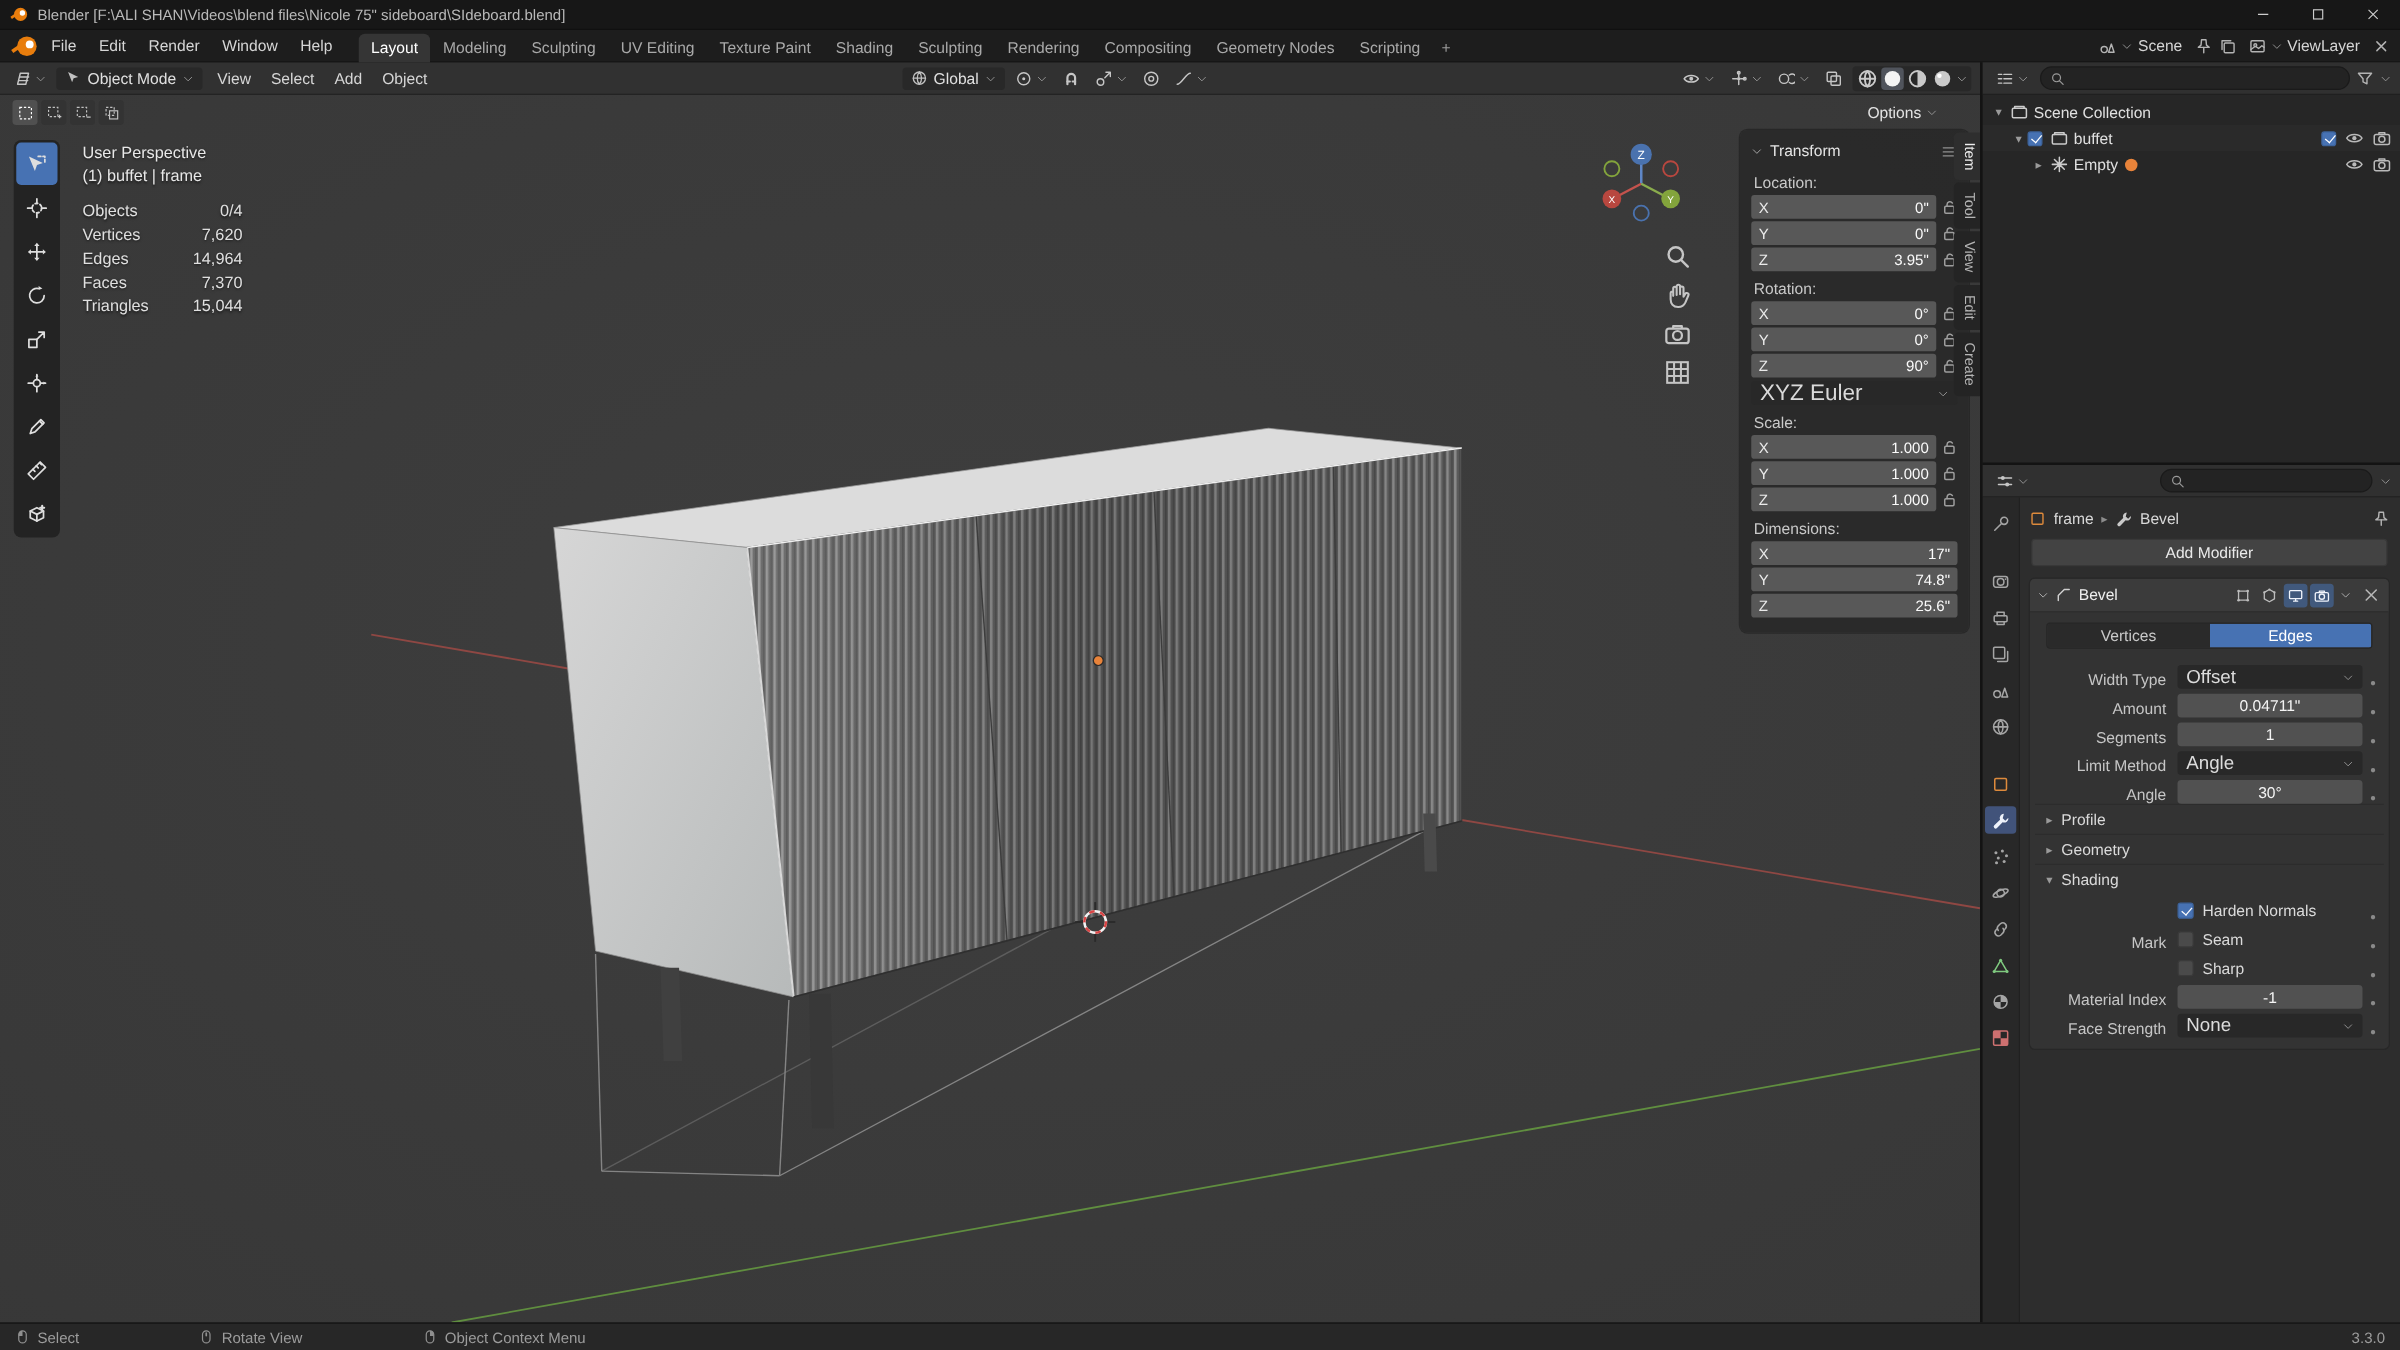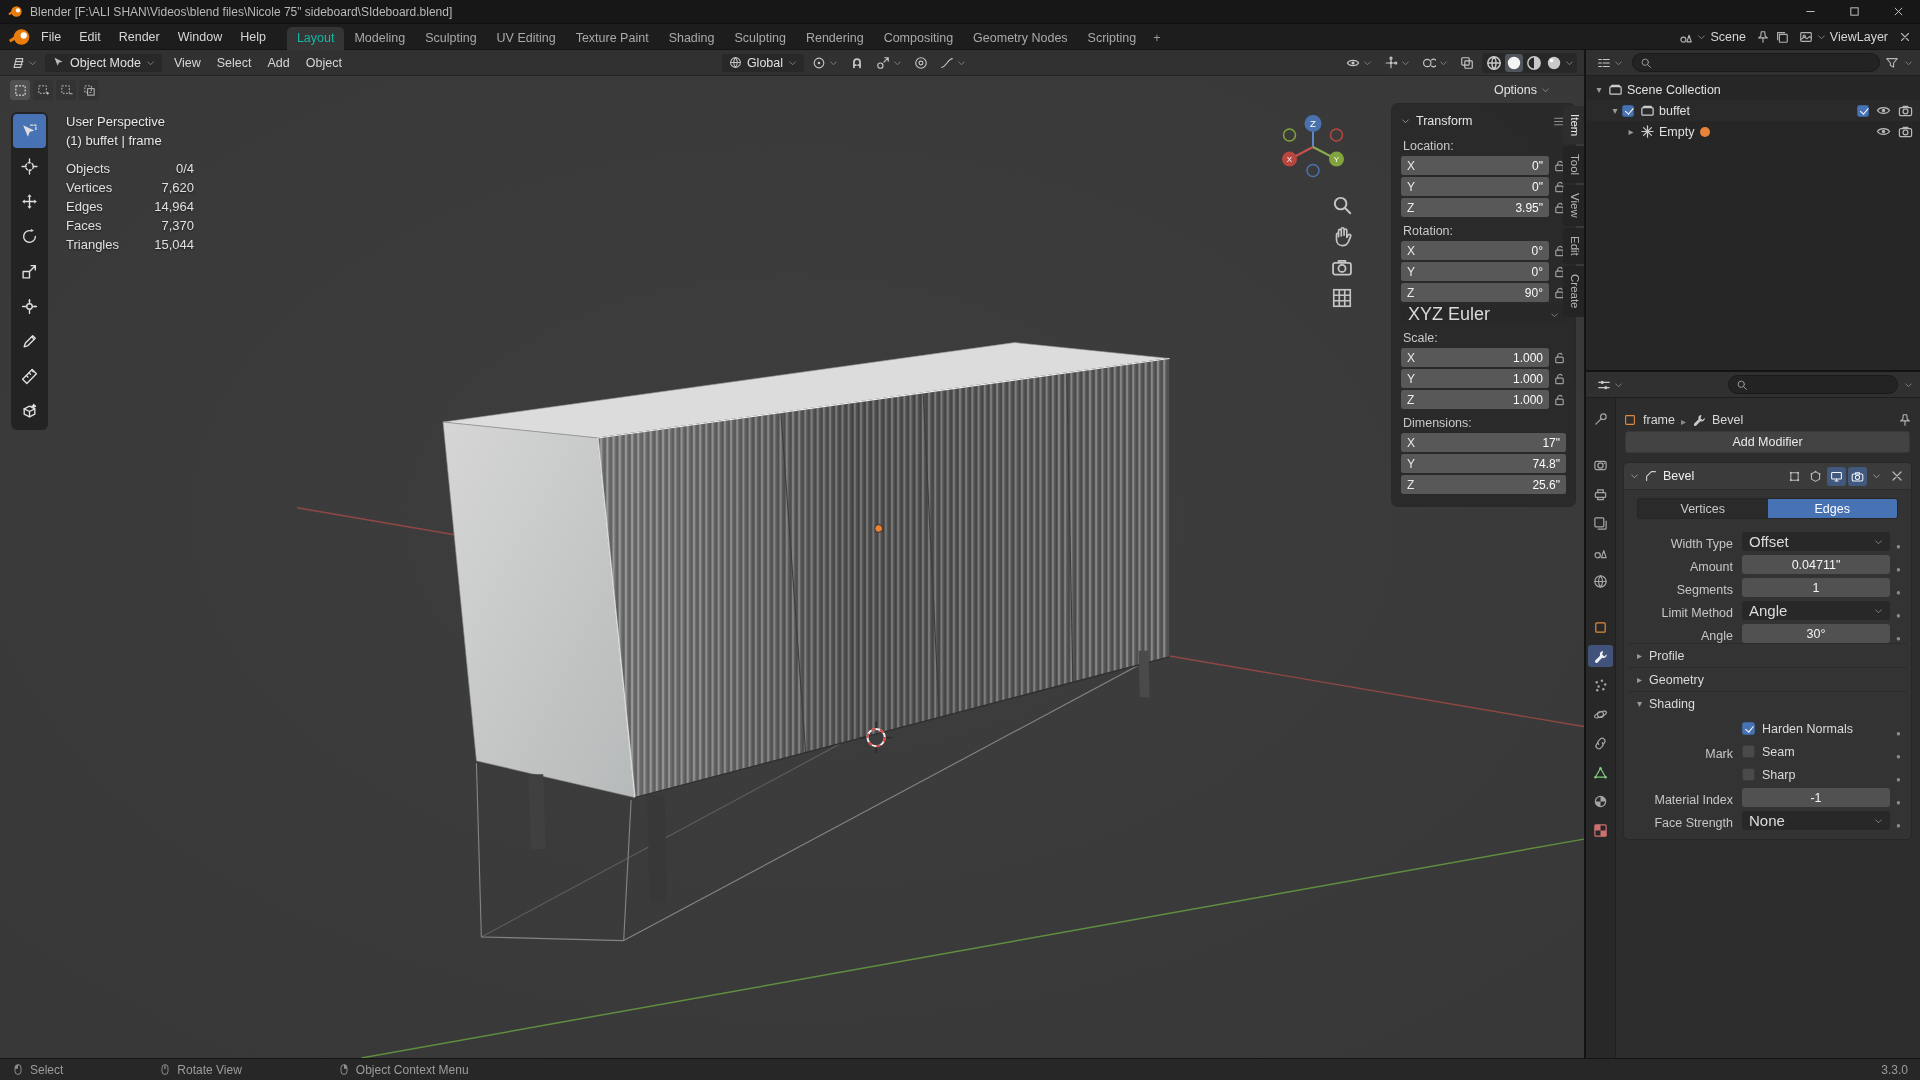--- a/index.html
+++ b/index.html
@@ -13,21 +13,21 @@
 .win-controls{margin-left:auto;display:flex;height:100%}
 .win-btn{width:44px;height:100%;display:flex;align-items:center;justify-content:center;color:#cdcdcd}
 .win-btn .ic{width:11px;height:11px}
 
 .topbar{position:absolute;top:24px;left:0;right:0;height:26px;background:#1d1d1d;display:flex;align-items:center;padding:0 8px;border-bottom:1px solid #141414}
 .logo{width:24px;height:20px;display:flex;align-items:center;justify-content:center}
 .menubar{display:flex;align-items:center}
 .menu-item{padding:3px 9px;font-size:12.5px;color:#d6d6d6;border-radius:4px}
 .ws-tabs{display:flex;align-items:flex-end;margin-left:12px;height:26px}
 .ws-tab{padding:4px 10px 5px;font-size:12.5px;color:#a9a9a9;border-radius:5px 5px 0 0;white-space:nowrap}
-.ws-tab.active{background:#353535;color:#14b8a6}
+.ws-tab.active{background:#353535;color:#ffffff}
 .ws-add{color:#9a9a9a;padding:4px 7px 5px}
 .topbar-right{margin-left:auto;display:flex;align-items:center;gap:5px}
 .tb-group{display:flex;align-items:center;gap:4px;padding:2px 5px;border-radius:3px}
 .tb-label{font-size:12.5px;color:#d5d5d5}
 .ticon{width:14px;height:14px;color:#b3b3b3;display:inline-flex}
 .chev{width:9px;height:8px;color:#9a9a9a;display:inline-flex;flex:none}
 
 .main{position:absolute;top:50px;bottom:22px;left:0;right:0;display:flex}
 .vp-col{position:relative;flex:1;display:flex;flex-direction:column;border-right:2px solid #131313;min-width:0}
 .vp-header{height:26px;background:#313131;display:flex;align-items:center;padding:0 7px;gap:4px;border-bottom:1px solid #232323}
@@ -97,21 +97,21 @@
 .props-body{flex:1;display:flex;min-height:0}
 .props-nav{width:30px;background:#282828;display:flex;flex-direction:column;align-items:center;gap:7px;padding-top:10px;border-right:1px solid #202020}
 .nav-gap{height:10px;flex:none}
 .nav-tab{width:25px;height:22px;border-radius:3px;display:flex;align-items:center;justify-content:center;color:#a5a5a5;flex:none}
 .nav-tab .ic,.nav-tab svg{width:15px;height:15px}
 .nav-tab.active{background:#41537a;color:#eef2fa}
 .nav-tab.c-object{color:#dd8a3c}
 .nav-tab.c-data{color:#7fc97f}
 .nav-tab.c-texture{color:#cd7070}
 .props-main{flex:1;padding:5px 8px 0 7px;background:#2d2d2d;overflow:hidden}
-.breadcrumb{display:flex;align-items:flex-end;gap:6px;height:24px;color:#d8d8d8;font-size:12.5px}
+.breadcrumb{display:flex;align-items:center;gap:6px;height:24px;color:#d8d8d8;font-size:12.5px}
 .bc-icon{width:14px;height:14px;display:inline-flex;color:#c9c9c9}
 .bc-icon.orange{color:#dd8a3c}
 .bc-sep{color:#8c8c8c;font-size:10px}
 .add-mod{height:22px;background:#434343;border:1px solid #383838;border-radius:3px;display:flex;align-items:center;justify-content:center;color:#eaeaea;font-size:12.5px;margin:4px 2px 9px}
 .mod-box{background:#333333;border:1px solid #272727;border-radius:5px;overflow:hidden}
 .mod-header{height:27px;display:flex;align-items:center;gap:5px;padding:0 6px;background:#3b3b3b;border-bottom:1px solid #2b2b2b}
 .mod-header .chev{color:#b5b5b5}
 .mod-icon{width:14px;height:14px;color:#cfcfcf;display:inline-flex}
 .mod-name{font-size:12.5px;color:#efefef}
 .mod-toggles{display:flex;gap:2px;margin-left:auto}

